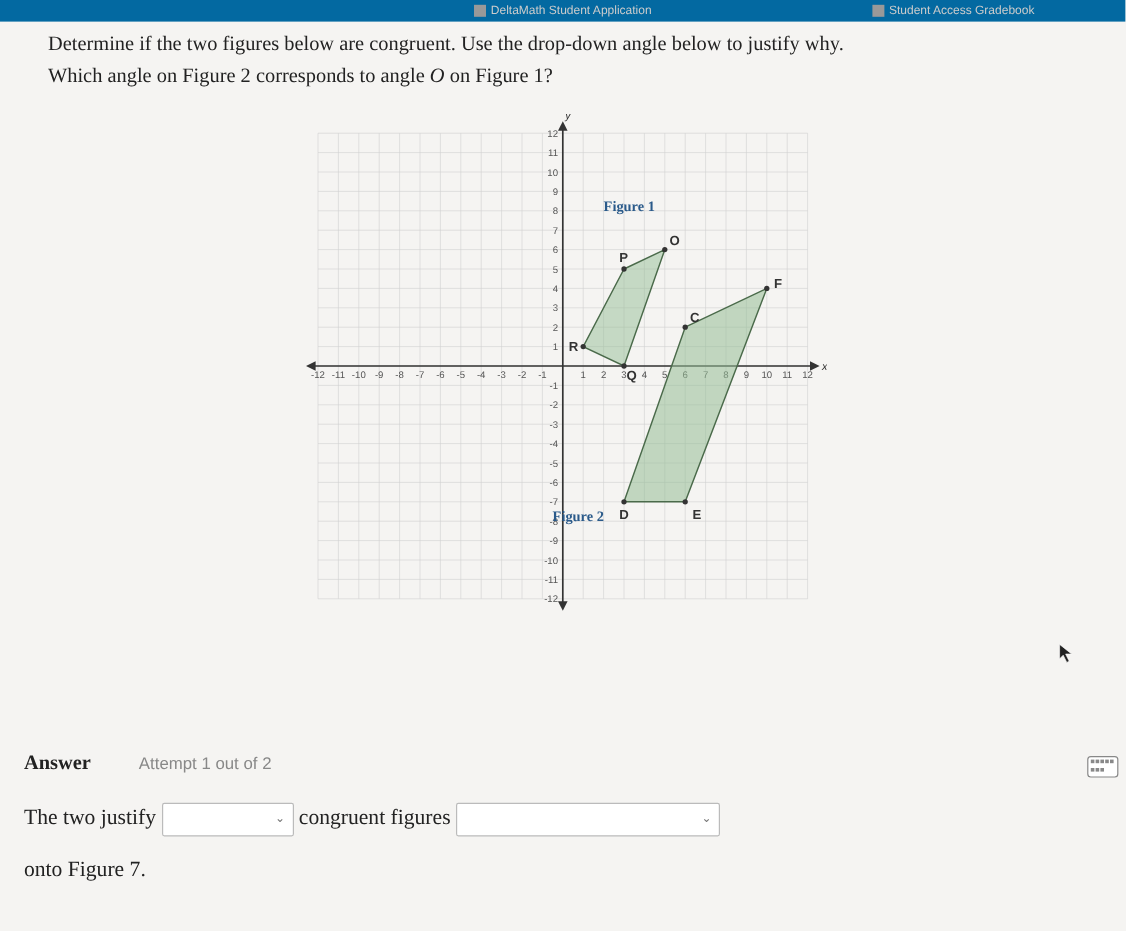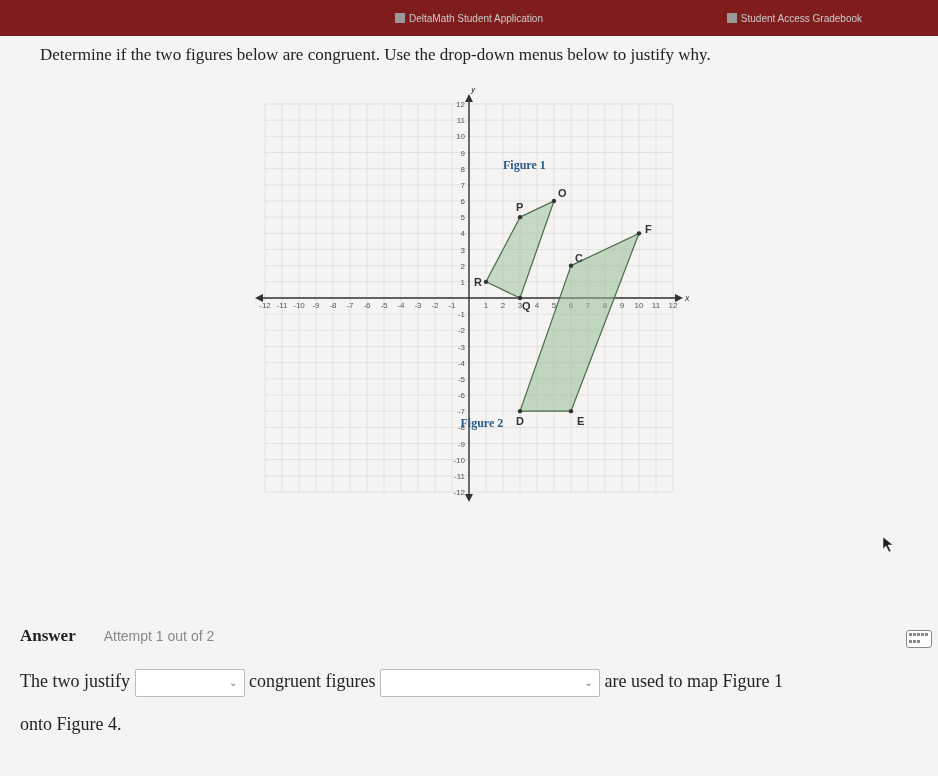--- a/index.html
+++ b/index.html
@@ -5,22 +5,22 @@
   * { box-sizing: border-box; margin: 0; padding: 0; }
   body {
     font-family: Georgia, 'Times New Roman', serif;
     background: #f5f4f2;
     width: 938px;
     height: 776px;
     overflow: hidden;
     position: relative;
   }
   .top-bar {
-    background: #7f1d1d;
-    height: 36px;
+    background: #0369a1;
+    height: 18px;
     display: flex;
     justify-content: center;
     align-items: center;
     gap: 200px;
     color: #ccc;
     font-family: Arial, sans-serif;
     font-size: 10px;
     position: relative;
   }
   .top-bar .tab {
@@ -64,21 +64,21 @@
   .pt-label { font: bold 11px Arial, sans-serif; fill: #333; }
   .poly1 { fill: rgba(150,190,150,0.5); stroke: #4a6a4a; stroke-width: 1.2; }
   .poly2 { fill: rgba(150,190,150,0.55); stroke: #4a6a4a; stroke-width: 1.2; }
   .vertex { fill: #333; }
   .answer-row {
     position: absolute;
     left: 20px;
     bottom: 130px;
     display: flex;
     align-items: baseline;
-    gap: 14px;
+    gap: 26px;
     font-size: 17px;
     width: 900px;
   }
   .answer-label { font-weight: bold; color: #222; }
   .attempt { color: #888; font-family: Arial, sans-serif; font-size: 14px; margin-left: 14px; }
   .keyboard-icon {
     position: absolute;
     right: 6px;
     bottom: 128px;
     width: 26px;
@@ -141,21 +141,24 @@
     <span class="tab-icon"></span>
     <span>DeltaMath Student Application</span>
   </div>
   <div class="tab tab-right">
     <span class="tab-icon"></span>
     <span>Student Access Gradebook</span>
   </div>
 </div>
 
 <div class="question">
-  <div>Determine if the two figures below are congruent. Use the drop-down menus below to justify why.</div>
+  <div>Determine if the two figures below are congruent. Use the drop-down angle below to justify why.</div>
+  <div>
+    <span>Which angle on Figure 2 corresponds to angle </span><span class="italic">O</span><span> on Figure 1?</span>
+  </div>
 </div>
 
 <div class="chart-wrap">
   <svg class="chart" id="chart-svg" width="440" height="420">
       <line x1="16" y1="404" x2="16" y2="16" class="grid-line"></line>
       <line x1="33" y1="404" x2="33" y2="16" class="grid-line"></line>
       <line x1="50" y1="404" x2="50" y2="16" class="grid-line"></line>
       <line x1="67" y1="404" x2="67" y2="16" class="grid-line"></line>
       <line x1="84" y1="404" x2="84" y2="16" class="grid-line"></line>
       <line x1="101" y1="404" x2="101" y2="16" class="grid-line"></line>
@@ -296,19 +299,19 @@
     <span></span>
     <span></span>
     <span></span>
 </div>
 
 <div class="sentence">
   <span>The two justify </span>
   <span class="dd dd1"><span class="chev">⌄</span></span>
   <span> congruent figures </span>
   <span class="dd dd2"><span class="chev">⌄</span></span>
-  <span> are used to map Figure 1</span><br>
-  <span>onto Figure 4.</span>
+  <br>
+  <span>onto Figure 7.</span>
 </div>
 
 <svg class="cursor" width="14" height="18">
   <path d="M1 1 L1 13 L4 10 L7 16 L9 15 L6 9 L11 9 Z" fill="#222" stroke="#fff" stroke-width="0.5"></path>
 </svg>
 
 </body></html>

